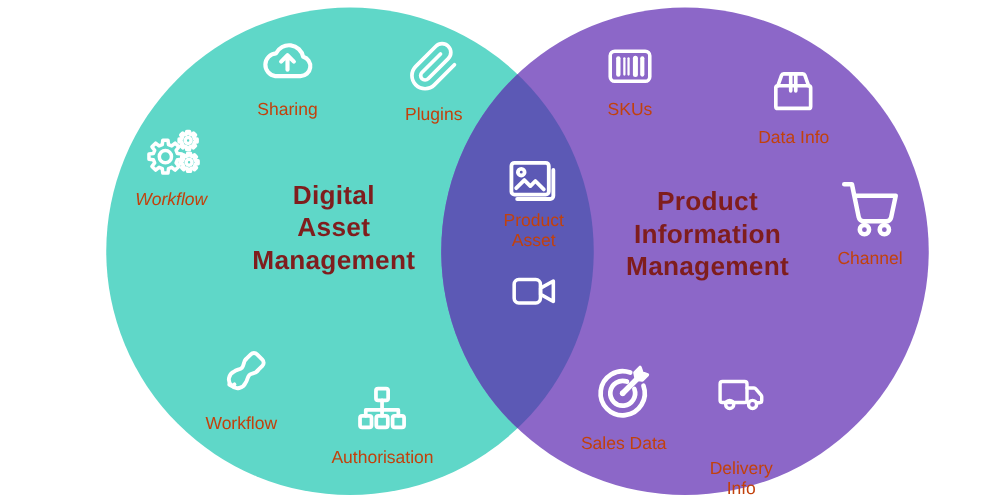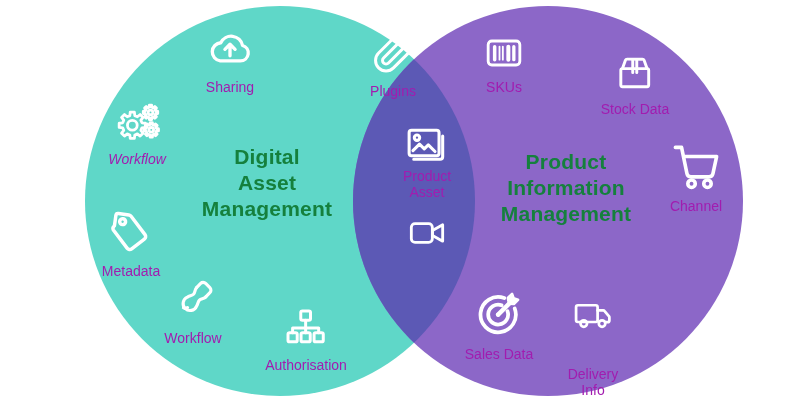--- a/index.html
+++ b/index.html
@@ -9,26 +9,26 @@
   }
   #venn{position:absolute;left:0;top:0;}
   #nodes{position:absolute;left:0;top:0;width:800px;height:400px;}
   .node{
     position:absolute;transform:translateX(-50%);
     display:flex;flex-direction:column;align-items:center;
     color:#fff;text-align:center;
   }
   .node .icon{display:flex;align-items:center;justify-content:center;}
   .node .label{
-    margin-top:6px;font-size:14px;line-height:16px;color:#a21caf;white-space:nowrap;
+    margin-top:6px;font-size:14px;line-height:16px;color:#c2410c;white-space:nowrap;
   }
   .node .label.wrap{white-space:normal;}
   .circle-title{
     position:absolute;transform:translate(-50%,-50%);
-    text-align:center;color:#15803d;font-weight:bold;font-size:21px;line-height:26px;
+    text-align:center;color:#7f1d1d;font-weight:bold;font-size:21px;line-height:26px;
     letter-spacing:.2px;
   }
   .circle-title span{display:block;}
 </style>
 </head>
 <body>
 
 <div id="stage">
 
   <svg id="venn" width="800" height="400">
@@ -57,51 +57,40 @@
   <div id="nodes">
       <div class="node" style="left: 230px; top: 26px;">
         <div class="icon">
           <svg viewBox="0 0 24 24" width="60" height="47" fill="none" stroke="#FFFFFF" stroke-width="1.7" stroke-linecap="round" stroke-linejoin="round">
             <path d="M7 17.8 h10.3 a4 4 0 0 0 1.1-7.85 A5.9 5.9 0 0 0 7.3 8.55 A4.65 4.65 0 0 0 7 17.8 z"></path>
             <path d="M12 15.2 V9.6 M9.4 11.9 12 9.3 14.6 11.9"></path>
           </svg>
         </div>
         <div class="label">Sharing</div>
       </div>
-      <div class="node" style="left: 347px; top: 30px; margin-left: 46px;">
+      <div class="node" style="left: 347px; top: 30px;">
         <div class="icon">
           <svg viewBox="0 0 24 24" width="42" height="47" fill="none" stroke="#FFFFFF" stroke-width="1.7" stroke-linecap="round" stroke-linejoin="round">
             <path d="M21.44 11.05l-9.19 9.19a6 6 0 0 1-8.49-8.49l9.19-9.19a4 4 0 0 1 5.66 5.66l-9.2 9.19a2 2 0 0 1-2.83-2.83l8.49-8.48"></path>
           </svg>
         </div>
         <div class="label">Plugins</div>
       </div>
       <div class="node" style="left: 137px; top: 100px; font-style: italic;">
         <div class="icon">
           <svg viewBox="0 0 24 24" width="60" height="45" fill="none" stroke="#FFFFFF" stroke-width="1.5" stroke-linecap="round" stroke-linejoin="round">
             <path d="M8.39 6.49 L10.61 6.49 L10.82 8.37 L12.20 8.94 L13.67 7.76 L15.24 9.33 L14.06 10.80 L14.63 12.18 L16.51 12.39 L16.51 14.61 L14.63 14.82 L14.06 16.20 L15.24 17.67 L13.67 19.24 L12.20 18.06 L10.82 18.63 L10.61 20.51 L8.39 20.51 L8.18 18.63 L6.80 18.06 L5.33 19.24 L3.76 17.67 L4.94 16.20 L4.37 14.82 L2.49 14.61 L2.49 12.39 L4.37 12.18 L4.94 10.80 L3.76 9.33 L5.33 7.76 L6.80 8.94 L8.18 8.37 Z"></path>
             <circle cx="9.5" cy="13.5" r="2.6"></circle>
             <path d="M18.59 2.75 L19.81 2.75 L19.90 3.89 L20.63 4.19 L21.49 3.44 L22.36 4.31 L21.61 5.17 L21.91 5.90 L23.05 5.99 L23.05 7.21 L21.91 7.30 L21.61 8.03 L22.36 8.89 L21.49 9.76 L20.63 9.01 L19.90 9.31 L19.81 10.45 L18.59 10.45 L18.50 9.31 L17.77 9.01 L16.91 9.76 L16.04 8.89 L16.79 8.03 L16.49 7.30 L15.35 7.21 L15.35 5.99 L16.49 5.90 L16.79 5.17 L16.04 4.31 L16.91 3.44 L17.77 4.19 L18.50 3.89 Z"></path>
             <circle cx="19.2" cy="6.6" r="1.25"></circle>
             <path d="M18.99 12.05 L20.21 12.05 L20.30 13.19 L21.03 13.49 L21.89 12.74 L22.76 13.61 L22.01 14.47 L22.31 15.20 L23.45 15.29 L23.45 16.51 L22.31 16.60 L22.01 17.33 L22.76 18.19 L21.89 19.06 L21.03 18.31 L20.30 18.61 L20.21 19.75 L18.99 19.75 L18.90 18.61 L18.17 18.31 L17.31 19.06 L16.44 18.19 L17.19 17.33 L16.89 16.60 L15.75 16.51 L15.75 15.29 L16.89 15.20 L17.19 14.47 L16.44 13.61 L17.31 12.74 L18.17 13.49 L18.90 13.19 Z"></path>
             <circle cx="19.6" cy="15.9" r="1.25"></circle>
           </svg>
         </div>
         <div class="label">Workflow</div>
-      </div>
-      <div class="node" style="left: 131px; top: 208px;">
-        <div class="icon">
-          <svg viewBox="0 0 24 24" width="54" height="49" fill="none" stroke="#FFFFFF" stroke-width="1.7" stroke-linecap="round" stroke-linejoin="round">
-            <g transform="rotate(8 12 12)">
-              <path d="M3.6 9.9 V4.7 a1.1 1.1 0 0 1 1.1-1.1 h5.2 a1.6 1.6 0 0 1 1.13.47 l8 8 a1.6 1.6 0 0 1 0 2.27 l-5.5 5.5 a1.6 1.6 0 0 1-2.27 0 l-8-8 A1.6 1.6 0 0 1 3.6 9.9 z"></path>
-              <circle cx="7.3" cy="7.3" r="1.45"></circle>
-            </g>
-          </svg>
-        </div>
-        <div class="label">Metadata</div>
       </div>
       <div class="node" style="left: 193px; top: 277px;">
         <div class="icon">
           <svg viewBox="0 0 24 24" width="47" height="47" fill="none" stroke="#FFFFFF" stroke-width="1.6" stroke-linecap="round" stroke-linejoin="round">
             <path d="M13.9 5.4 l2.1-2.1 a1.8 1.8 0 0 1 2.55 0 l2.15 2.15 a1.8 1.8 0 0 1 0 2.55 l-2.1 2.1"></path>
             <path d="M13.9 5.4 C12.9 6.4 13.25 7.9 12.35 8.8 C11.5 9.65 10.2 9.5 9.2 10.3 A3.55 3.55 0 1 0 13.85 14.95 C14.65 13.95 14.5 12.65 15.35 11.8 C16.25 10.9 17.75 11.25 18.7 10.1"></path>
             <path d="M9.3 15.6 c-0.7 0.6-1.5 0.5-2.1 0.1"></path>
           </svg>
         </div>
         <div class="label">Workflow</div>
@@ -132,21 +121,21 @@
         <div class="label">Authorisation</div>
       </div>
       <div class="node" style="left: 635px; top: 51px;">
         <div class="icon">
           <svg viewBox="0 0 24 24" width="44" height="44" fill="none" stroke="#FFFFFF" stroke-width="1.6" stroke-linecap="round" stroke-linejoin="round">
             <path d="M5.3 9.6 6.9 5.1 a1 1 0 0 1 .95-.65 h8.3 a1 1 0 0 1 .95.65 l1.6 4.5"></path>
             <rect x="4.4" y="9.6" width="15.2" height="9.9" rx="0.9"></rect>
             <path d="M10.9 4.6 v7.2 M13.1 4.6 v7.2"></path>
           </svg>
         </div>
-        <div class="label">Stock Data</div>
+        <div class="label">Data Info</div>
       </div>
       <div class="node" style="left: 696px; top: 141px;">
         <div class="icon">
           <svg viewBox="0 0 24 24" width="55" height="51" fill="none" stroke="#FFFFFF" stroke-width="1.7" stroke-linecap="round" stroke-linejoin="round">
             <path d="M2.3 3 h2.9 l2.55 12.4 a1.9 1.9 0 0 0 1.86 1.5 h8.5 a1.9 1.9 0 0 0 1.86-1.5 l1.73-8.1 H6.3"></path>
             <circle cx="9.9" cy="20.1" r="1.75"></circle>
             <circle cx="17.4" cy="20.1" r="1.75"></circle>
           </svg>
         </div>
         <div class="label">Channel</div>

